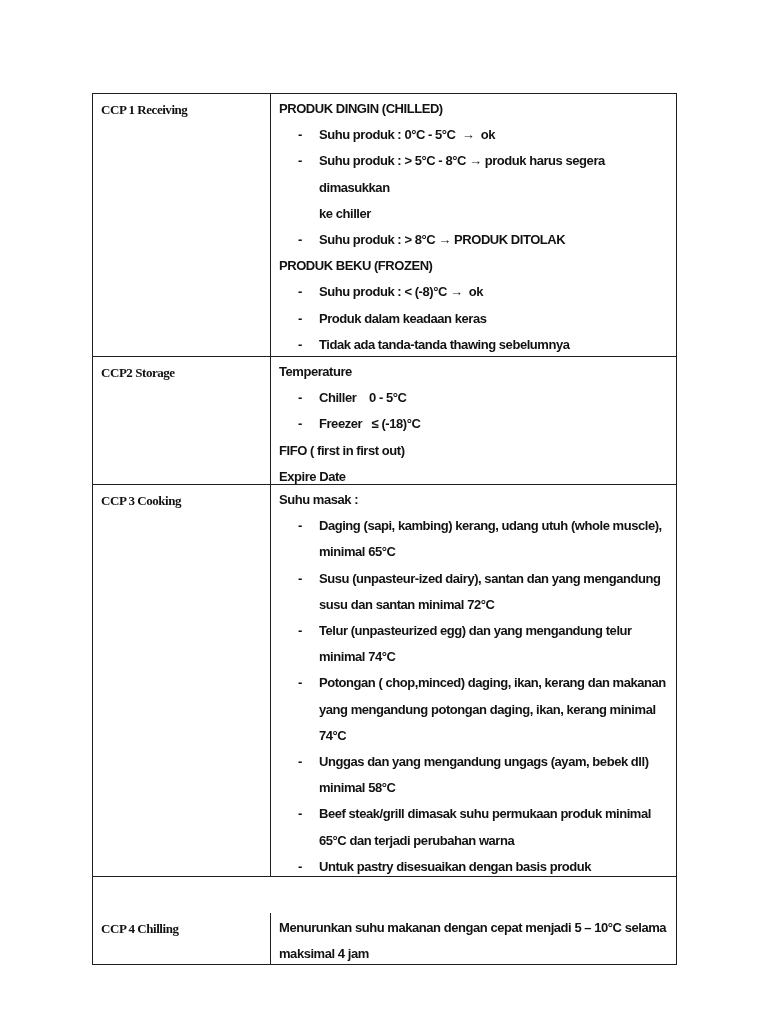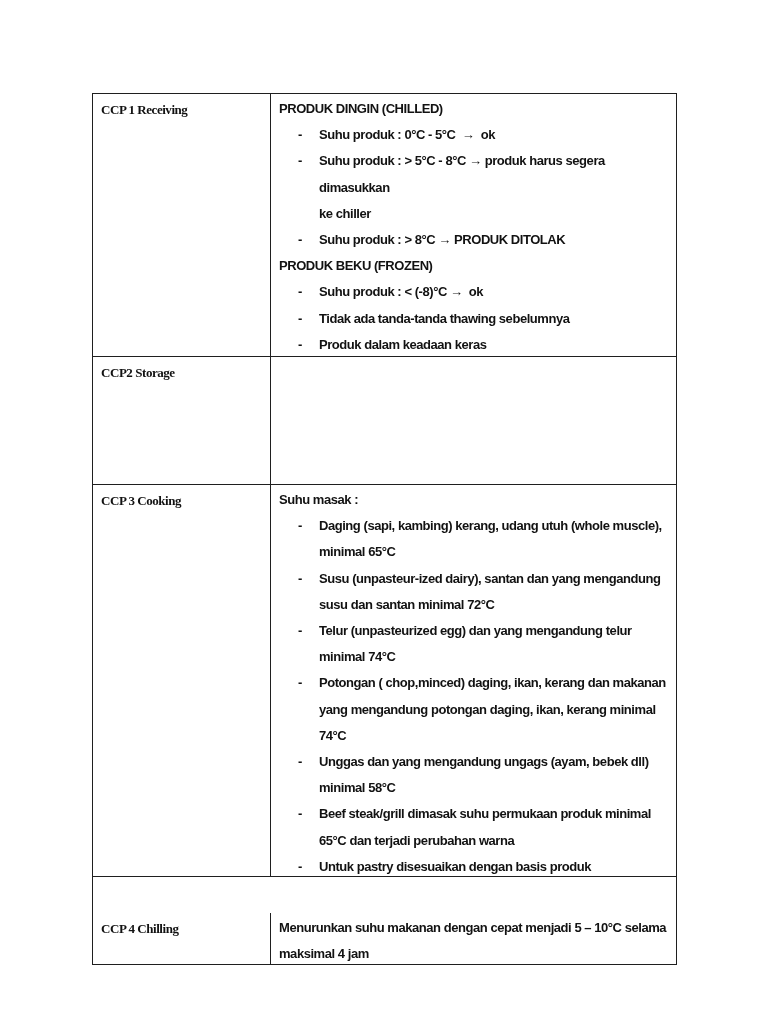--- a/index.html
+++ b/index.html
@@ -67,26 +67,33 @@
   <div class="row row-0">
     <div class="label-cell">CCP 1 Receiving</div>
     <div class="content-cell">
         <div class="item heading">PRODUK DINGIN (CHILLED)</div>
         <div class="item bullet">Suhu produk : 0°C - 5°C  →  ok</div>
         <div class="item bullet">Suhu produk : &gt; 5°C - 8°C → produk harus segera dimasukkan
 ke chiller</div>
         <div class="item bullet">Suhu produk : &gt; 8°C → PRODUK DITOLAK</div>
         <div class="item heading">PRODUK BEKU (FROZEN)</div>
         <div class="item bullet">Suhu produk : &lt; (-8)°C →  ok</div>
+        <div class="item bullet">Produk dalam keadaan keras</div>
         <div class="item bullet">Tidak ada tanda-tanda thawing sebelumnya</div>
-        <div class="item bullet">Produk dalam keadaan keras</div>
       </div>
   </div>
   <div class="row row-1">
     <div class="label-cell">CCP2 Storage</div>
+    <div class="content-cell">
+        <div class="item heading">Temperature</div>
+        <div class="item bullet">Chiller    0 - 5°C</div>
+        <div class="item bullet">Freezer   ≤ (-18)°C</div>
+        <div class="item heading">FIFO ( first in first out)</div>
+        <div class="item heading">Expire Date</div>
+      </div>
   </div>
   <div class="row row-2">
     <div class="label-cell">CCP 3 Cooking</div>
     <div class="content-cell">
         <div class="item heading">Suhu masak :</div>
         <div class="item bullet">Daging (sapi, kambing) kerang, udang utuh (whole muscle),
 minimal 65°C</div>
         <div class="item bullet">Susu (unpasteur-ized dairy), santan dan yang mengandung
 susu dan santan minimal 72°C</div>
         <div class="item bullet">Telur (unpasteurized egg) dan yang mengandung telur

